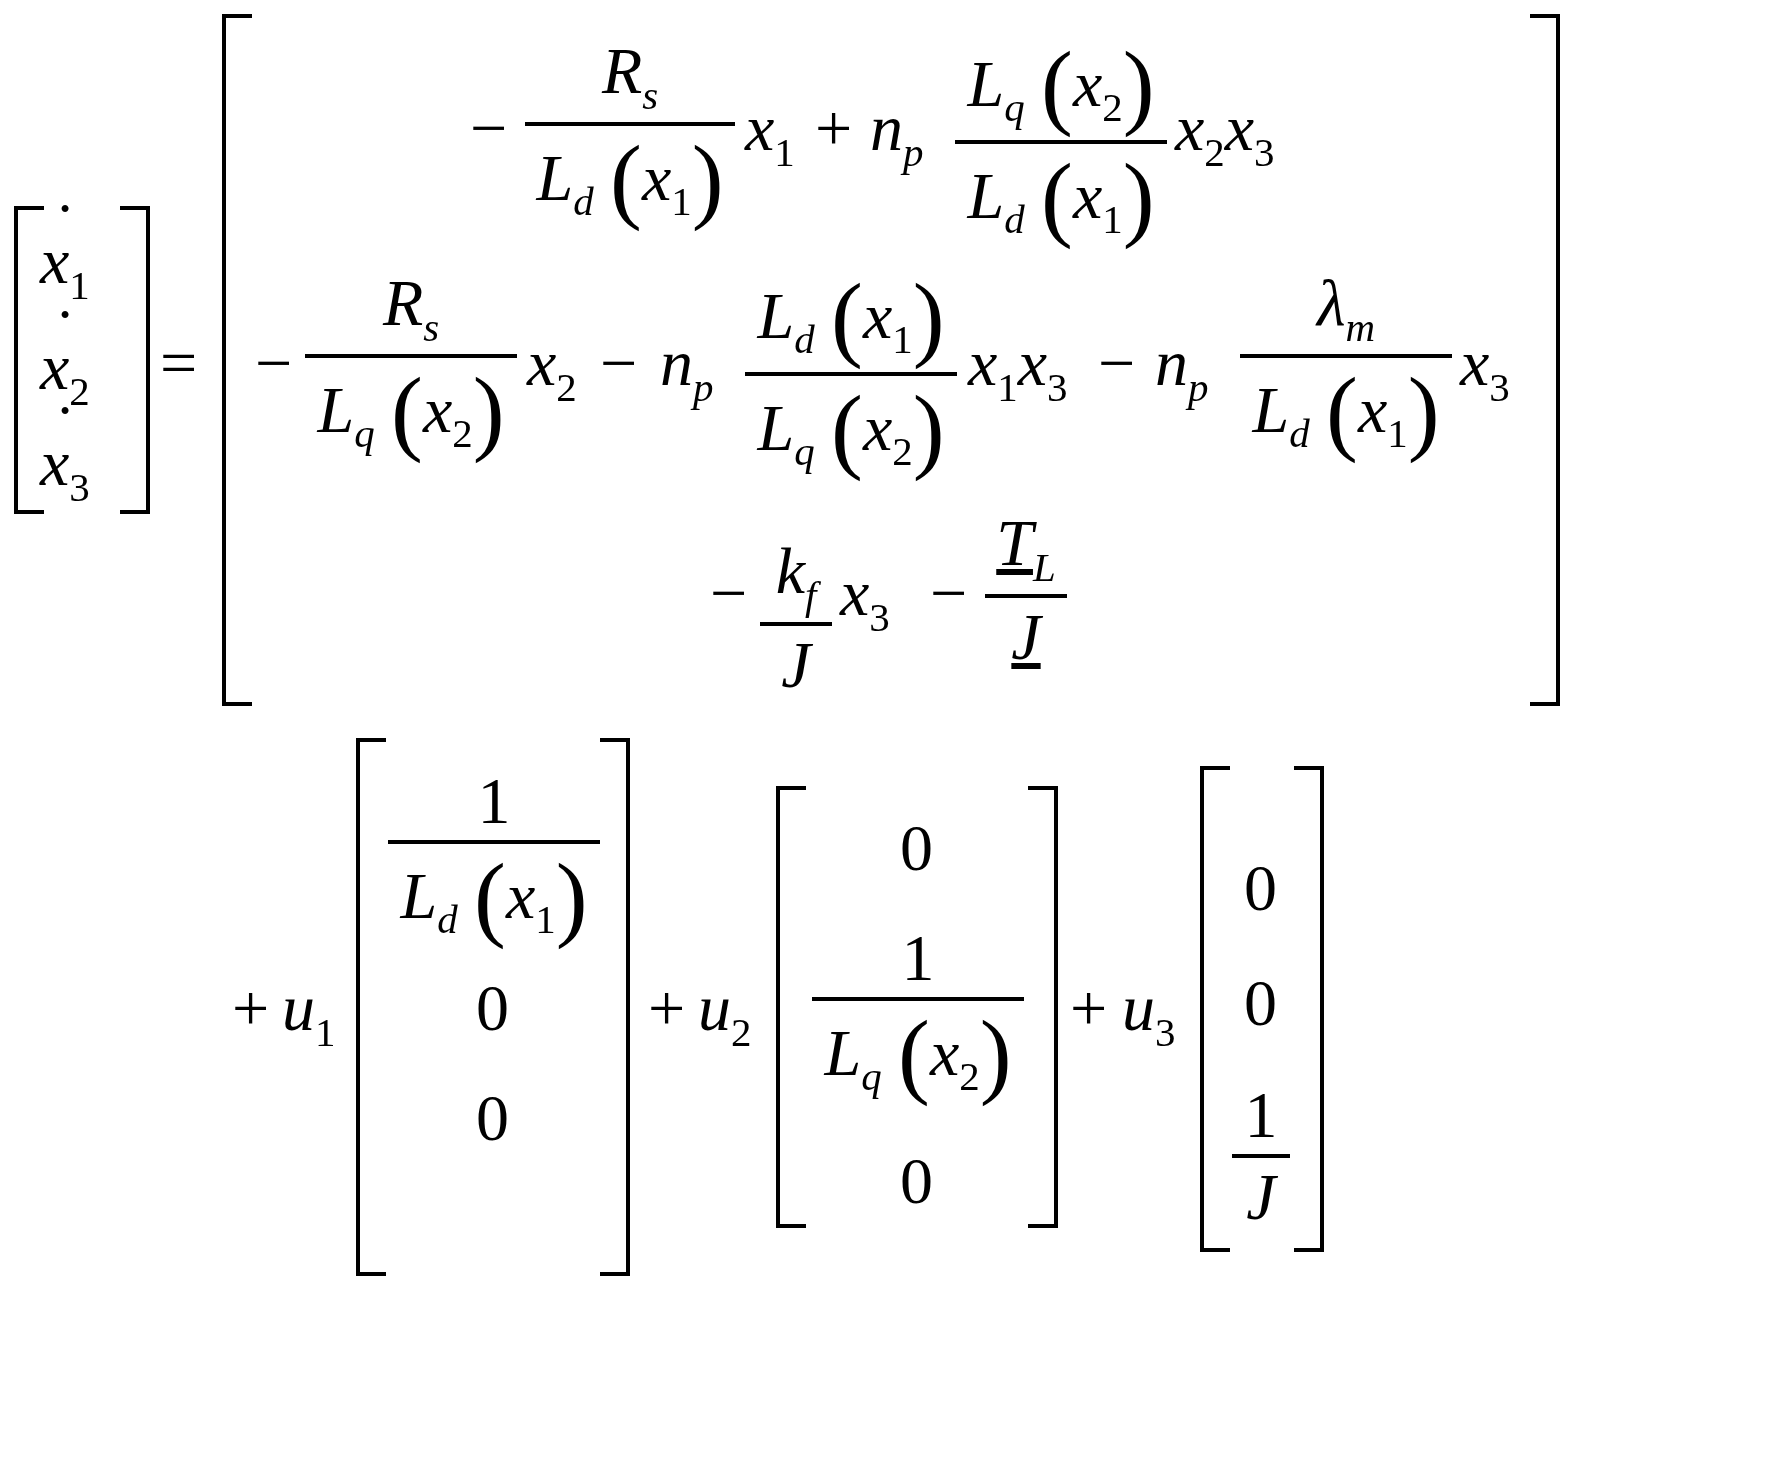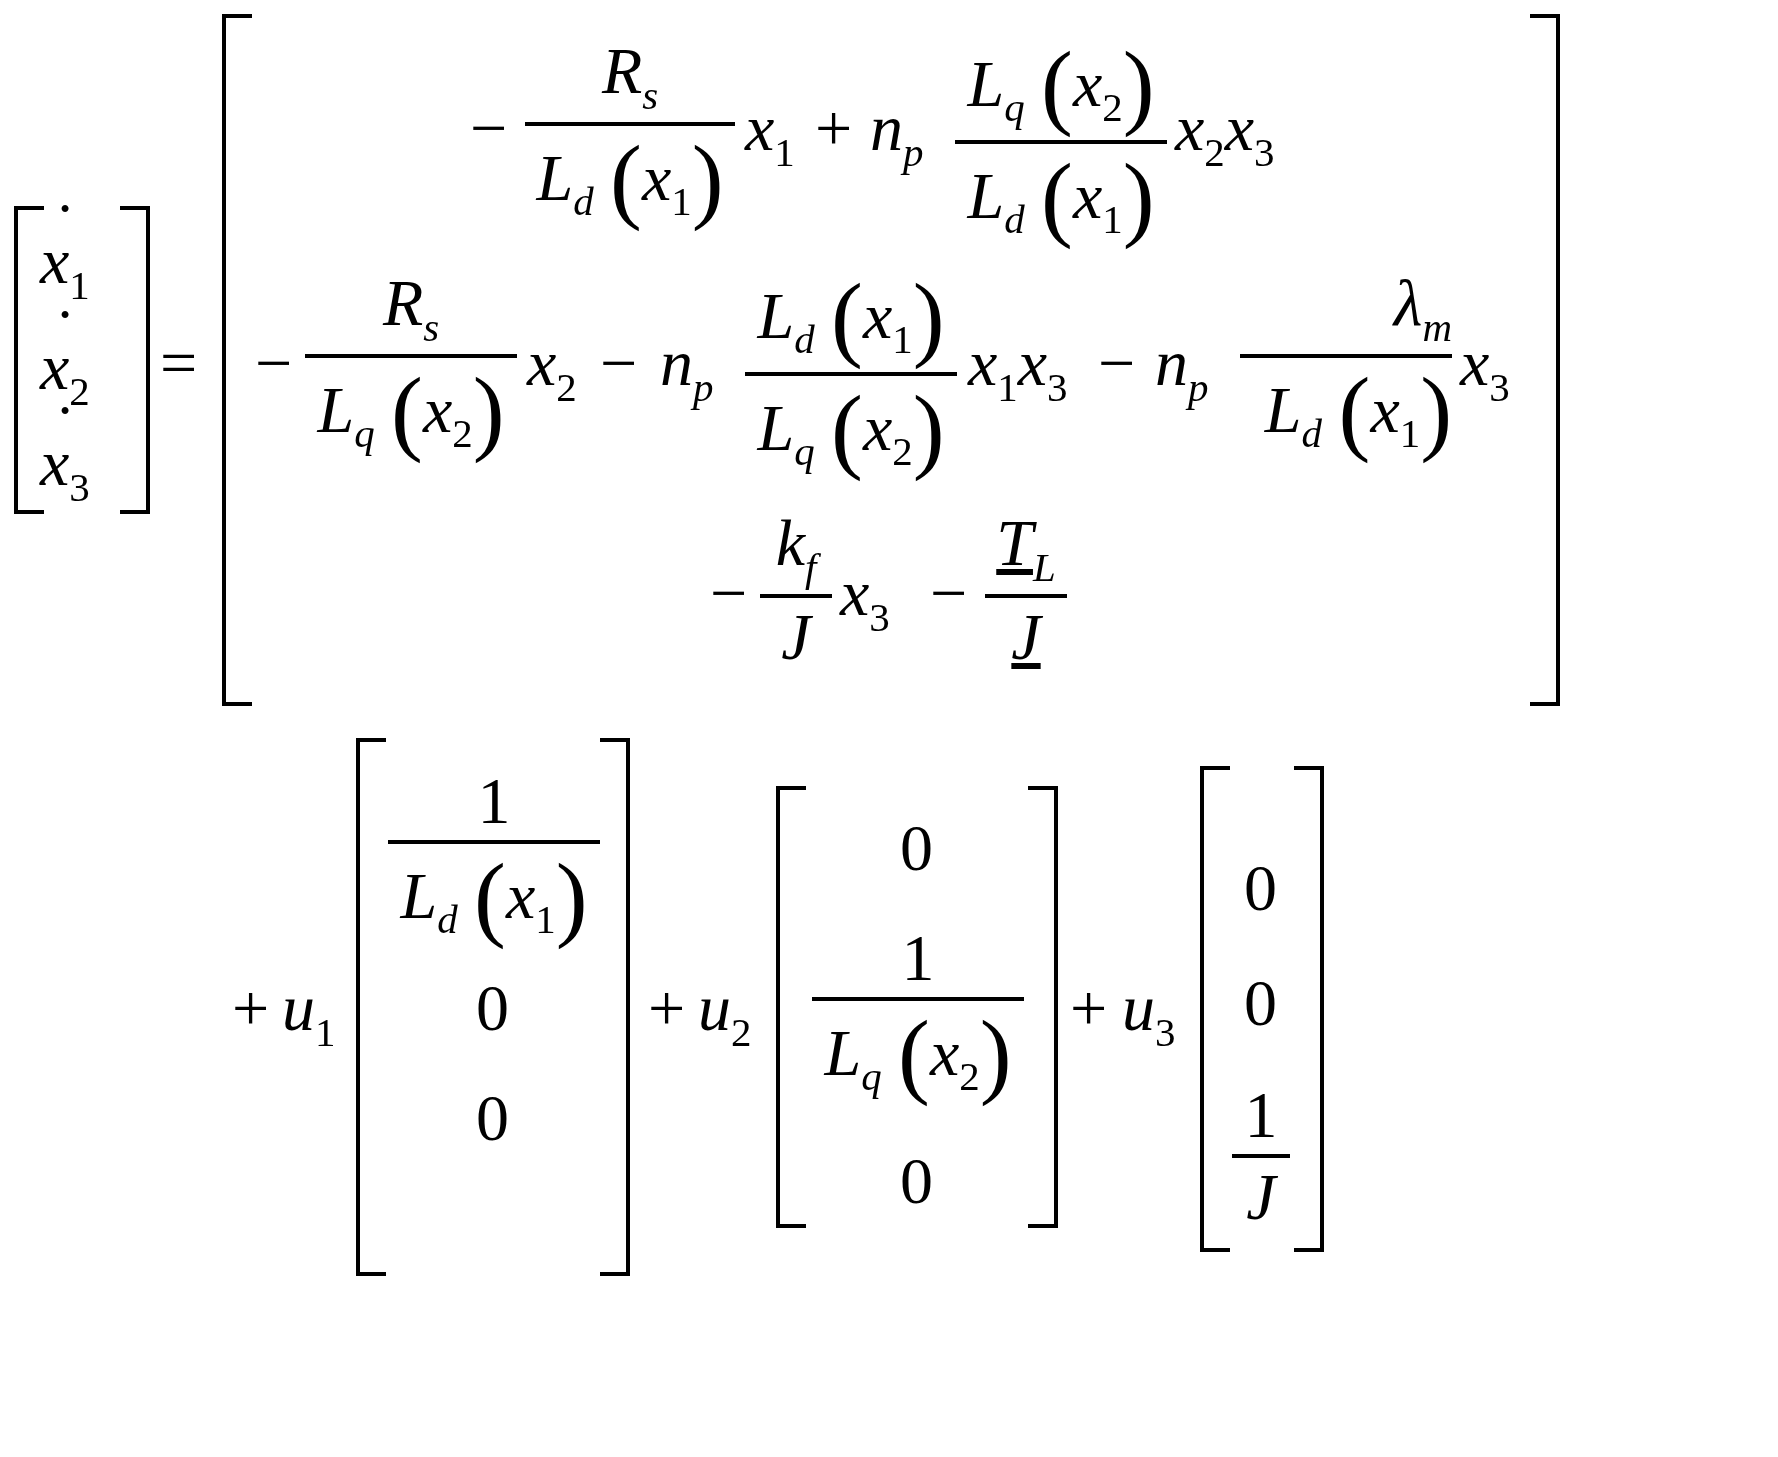--- a/index.html
+++ b/index.html
@@ -69,29 +69,29 @@
 <div class="abs t f60 op" style="left:600px; top:330px;">−</div>
 <div class="abs t f60 it" style="left:660px; top:330px;"><span>n</span><span class="sub">p</span></div>
 <div class="frac f60" style="left:745px; top:270px; width:212px;">
   <div class="num it"><span>L</span><span class="sub">d</span> <span class="paren">(</span><span>x</span><span class="subn">1</span><span class="paren">)</span></div>
   <div class="bar"></div>
   <div class="den it"><span>L</span><span class="sub">q</span> <span class="paren">(</span><span>x</span><span class="subn">2</span><span class="paren">)</span></div>
 </div>
 <div class="abs t f60 it" style="left:968px; top:330px;"><span>x</span><span class="subn">1</span><span>x</span><span class="subn">3</span></div>
 <div class="abs t f60 op" style="left:1098px; top:330px;">−</div>
 <div class="abs t f60 it" style="left:1155px; top:330px;"><span>n</span><span class="sub">p</span></div>
-<div class="frac f60" style="left:1240px; top:270px; width:212px;text-align:right;">
+<div class="frac f60" style="left:1240px; top:270px; width:212px;">
   <div class="num it"><span>λ</span><span class="sub">m</span></div>
   <div class="bar"></div>
   <div class="den it"><span>L</span><span class="sub">d</span> <span class="paren">(</span><span>x</span><span class="subn">1</span><span class="paren">)</span></div>
 </div>
 <div class="abs t f60 it" style="left:1460px; top:330px;"><span>x</span><span class="subn">3</span></div>
 
 <div class="abs t f60 op" style="left:710px; top:560px;">−</div>
-<div class="frac f60" style="left:760px; top:510px; width:72px;">
+<div class="frac f60" style="left:760px; top:538px; width:72px;">
   <div class="num it"><span>k</span><span class="sub">f</span></div>
   <div class="bar"></div>
   <div class="den it">J</div>
 </div>
 <div class="abs t f60 it" style="left:840px; top:560px;"><span>x</span><span class="subn">3</span></div>
 <div class="abs t f60 op" style="left:930px; top:560px;">−</div>
 <div class="frac f60" style="left:985px; top:510px; width:82px;text-decoration:underline;">
   <div class="num it"><span>T</span><span class="sub">L</span></div>
   <div class="bar"></div>
   <div class="den it">J</div>

